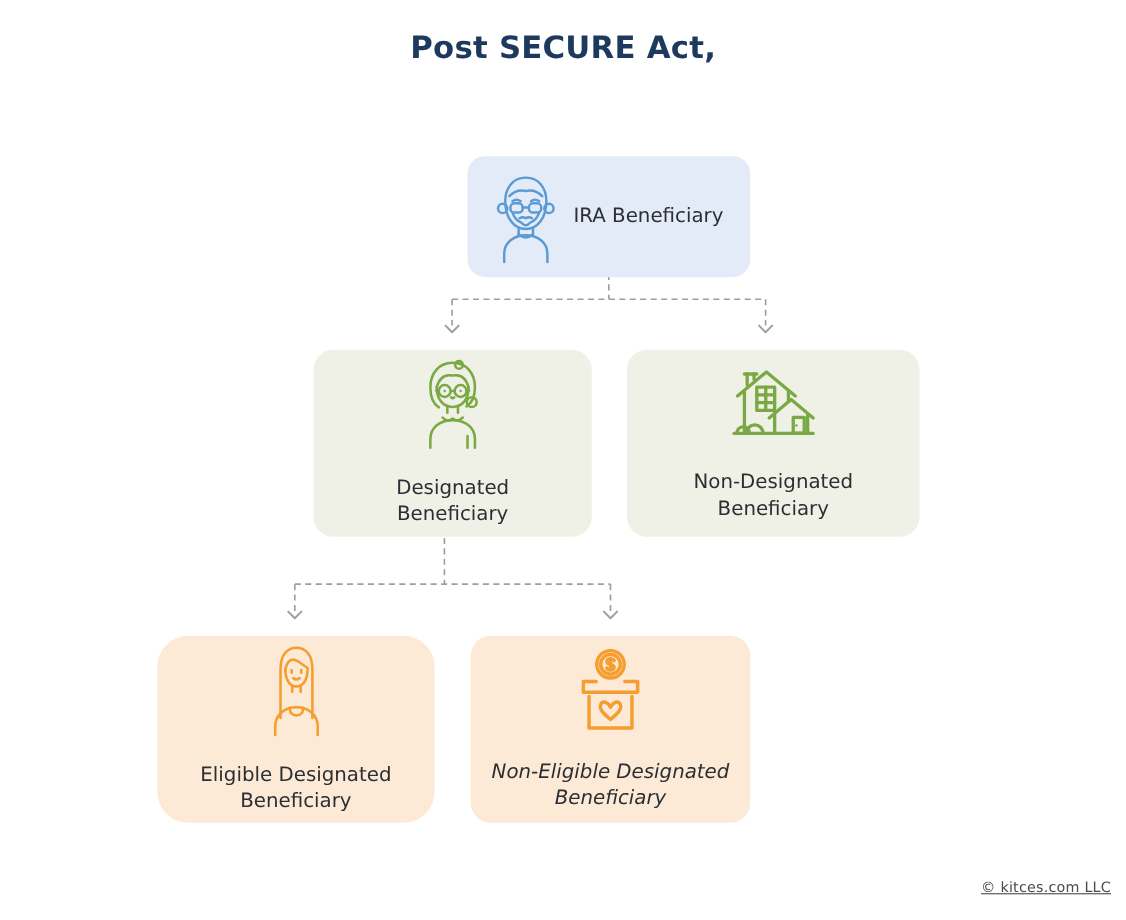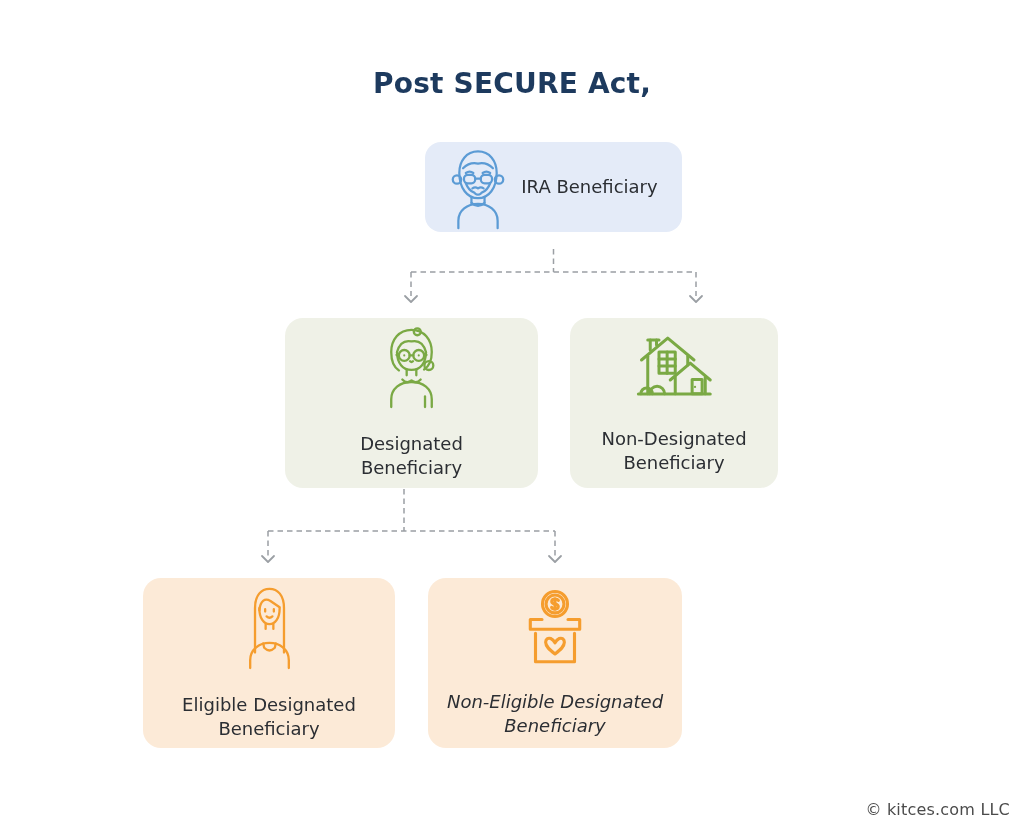--- a/index.html
+++ b/index.html
@@ -4,41 +4,41 @@
 <style>
   html,body{margin:0;padding:0;background:#ffffff;}
   .page{
     position:relative;width:1024px;height:836px;background:#ffffff;overflow:hidden;
     font-family:"DejaVu Sans","Liberation Sans",sans-serif;
   }
   .title{
     position:absolute;top:27px;left:0;width:1024px;text-align:center;
     color:#1d3a5e;font-size:28px;font-weight:700;line-height:34px;letter-spacing:.2px;
   }
-  .title span{display:block;margin-top:40px;}
+  .title span{display:block;}
   .connectors{position:absolute;left:0;top:0;pointer-events:none;}
   .dash{fill:none;stroke:#9b9fa4;stroke-width:1.5;stroke-dasharray:5.5 4;}
   .arrowhead{fill:none;stroke:#9b9fa4;stroke-width:1.8;stroke-linecap:round;stroke-linejoin:round;}
   .node{position:absolute;display:flex;align-items:center;justify-content:center;box-sizing:border-box;}
   .node-row{flex-direction:row;gap:14px;}
   .node-col{flex-direction:column;gap:23px;}
-  .node-ira{left:425px;top:142px;width:257px;height:90px;background:#e4ebf8;border-radius:16px;}
+  .node-ira{left:425px;top:142px;width:257px;height:110px;background:#e4ebf8;border-radius:16px;}
   .node-designated{left:285px;top:318px;width:253px;height:170px;background:#eff1e7;border-radius:18px;}
-  .node-non-designated{left:570px;top:318px;width:208px;height:170px;background:#eff1e7;border-radius:18px;}
-  .node-eligible{left:143px;top:578px;width:252px;height:170px;background:#fcead7;border-radius:18px;}
+  .node-non-designated{left:570px;top:318px;width:266px;height:170px;background:#eff1e7;border-radius:18px;}
+  .node-eligible{left:143px;top:578px;width:252px;height:170px;background:#fcead7;border-radius:28px;}
   .node-non-eligible{left:428px;top:578px;width:254px;height:170px;background:#fcead7;border-radius:18px;font-style:italic;}
   .node-label{font-size:18px;color:#2b2e33;text-align:center;line-height:24px;font-weight:500;}
   .node-label span{display:block;}
   .icon{display:flex;align-items:center;justify-content:center;}
   .icon svg{display:block;}
   .stroke-b{fill:none;stroke:#5b9bd5;stroke-width:2.4;stroke-linecap:round;stroke-linejoin:round;}
   .stroke-g{fill:none;stroke:#7aa944;stroke-width:2.4;stroke-linecap:round;stroke-linejoin:round;}
   .stroke-o{fill:none;stroke:#f59d2e;stroke-width:2.4;stroke-linecap:round;stroke-linejoin:round;}
   .dot-g{fill:#7aa944;stroke:none;}
-  .footer{position:absolute;top:800px;right:14px;font-size:16px;color:#4b4b4b;letter-spacing:.2px;}
+  .footer{position:absolute;top:800px;right:14px;font-size:13px;color:#4b4b4b;letter-spacing:.2px;text-decoration:underline;}
 </style>
 </head>
 <body>
 
 <div class="page">
 
   <div class="title">
     <span>Post SECURE Act,</span>
   </div>
 

